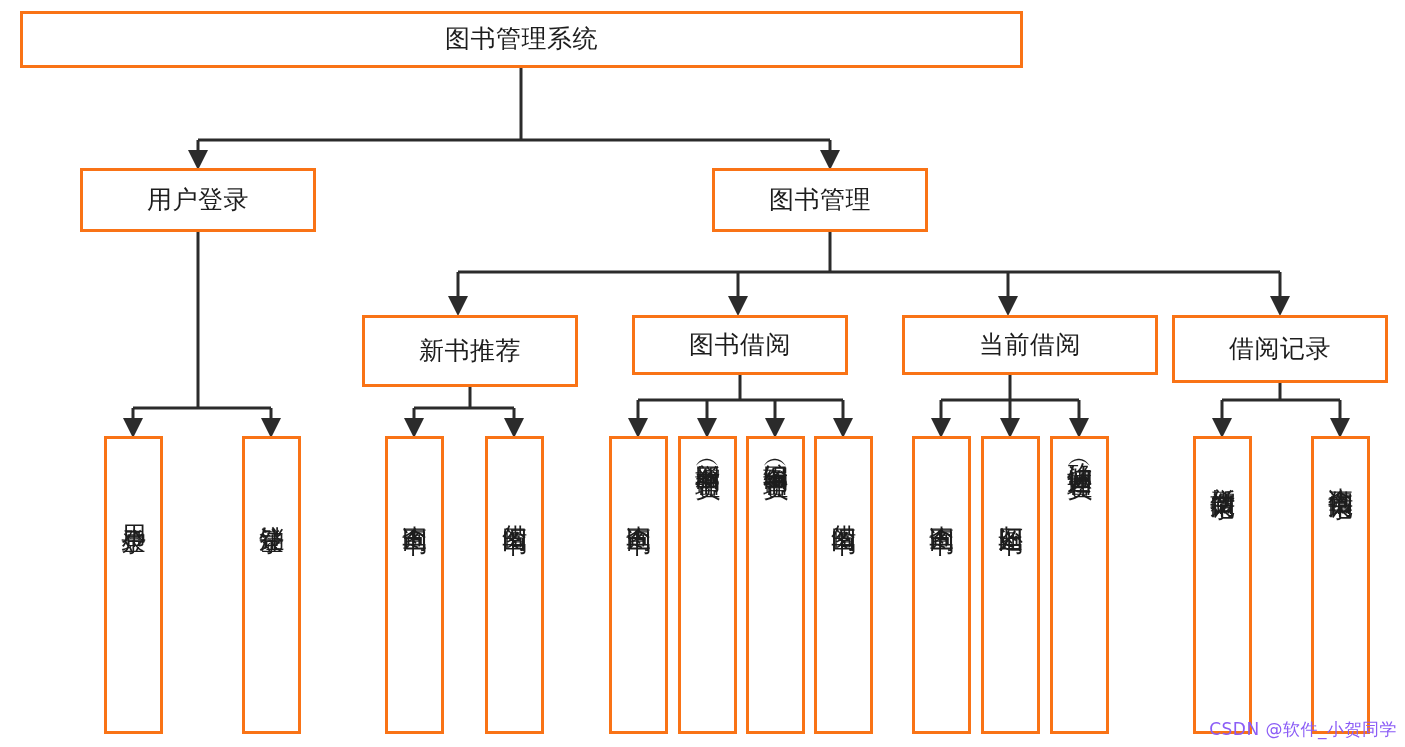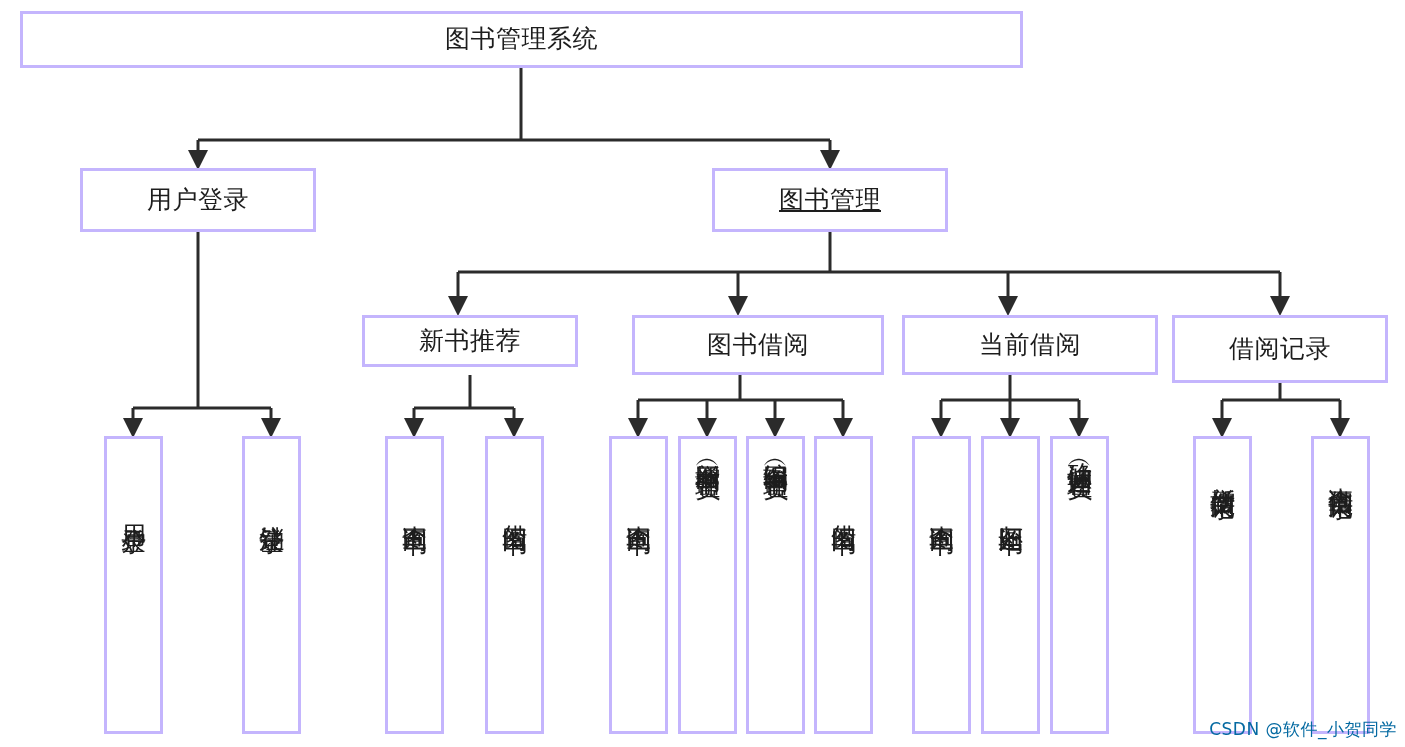--- a/index.html
+++ b/index.html
@@ -22,21 +22,21 @@
     position: absolute;
     left: 0;
     top: 0;
     width: 1405px;
     height: 747px;
     pointer-events: none;
   }
   .node {
     position: absolute;
     box-sizing: border-box;
-    border: 3px solid #c4b5fd;
+    border: 3px solid #f97316;
     background: #ffffff;
     display: flex;
     align-items: center;
     justify-content: center;
     color: #1d1d1d;
   }
   .node .label {
     display: block;
     text-align: center;
     line-height: 1.06;
@@ -62,21 +62,21 @@
     font-size: 25px;
     line-height: 1.02;
     letter-spacing: 2px;
     white-space: nowrap;
   }
   .watermark {
     position: absolute;
     right: 8px;
     bottom: 6px;
     font-size: 17px;
-    color: #0369a1;
+    color: #8b5cf6;
     letter-spacing: 0.5px;
     white-space: nowrap;
     user-select: none;
   }
 </style>
 </head>
 <body>
 
 <div id="canvas">
 
@@ -158,28 +158,28 @@
     </g>
   </svg>
 
   <div class="node horiz root" style="left:20px; top:11px; width:1003px; height:57px;">
     <span class="label">图书管理系统</span>
   </div>
 
   <div class="node horiz" style="left:80px; top:168px; width:236px; height:64px;">
     <span class="label">用户登录</span>
   </div>
-  <div class="node horiz" style="left:712px; top:168px; width:236px; height:64px;text-decoration:underline;">
+  <div class="node horiz" style="left:712px; top:168px; width:216px; height:64px;">
     <span class="label">图书管理</span>
   </div>
 
-  <div class="node horiz" style="left:362px; top:315px; width:216px; height:52px;">
+  <div class="node horiz" style="left:362px; top:315px; width:216px; height:72px;">
     <span class="label">新书推荐</span>
   </div>
-  <div class="node horiz" style="left:632px; top:315px; width:252px; height:60px;">
+  <div class="node horiz" style="left:632px; top:315px; width:216px; height:60px;">
     <span class="label">图书借阅</span>
   </div>
   <div class="node horiz" style="left:902px; top:315px; width:256px; height:60px;">
     <span class="label">当前借阅</span>
   </div>
   <div class="node horiz" style="left:1172px; top:315px; width:216px; height:68px;">
     <span class="label">借阅记录</span>
   </div>
 
   <div class="node vert" style="left:104px; top:436px; width:59px; height:298px; padding-top:66px;">

